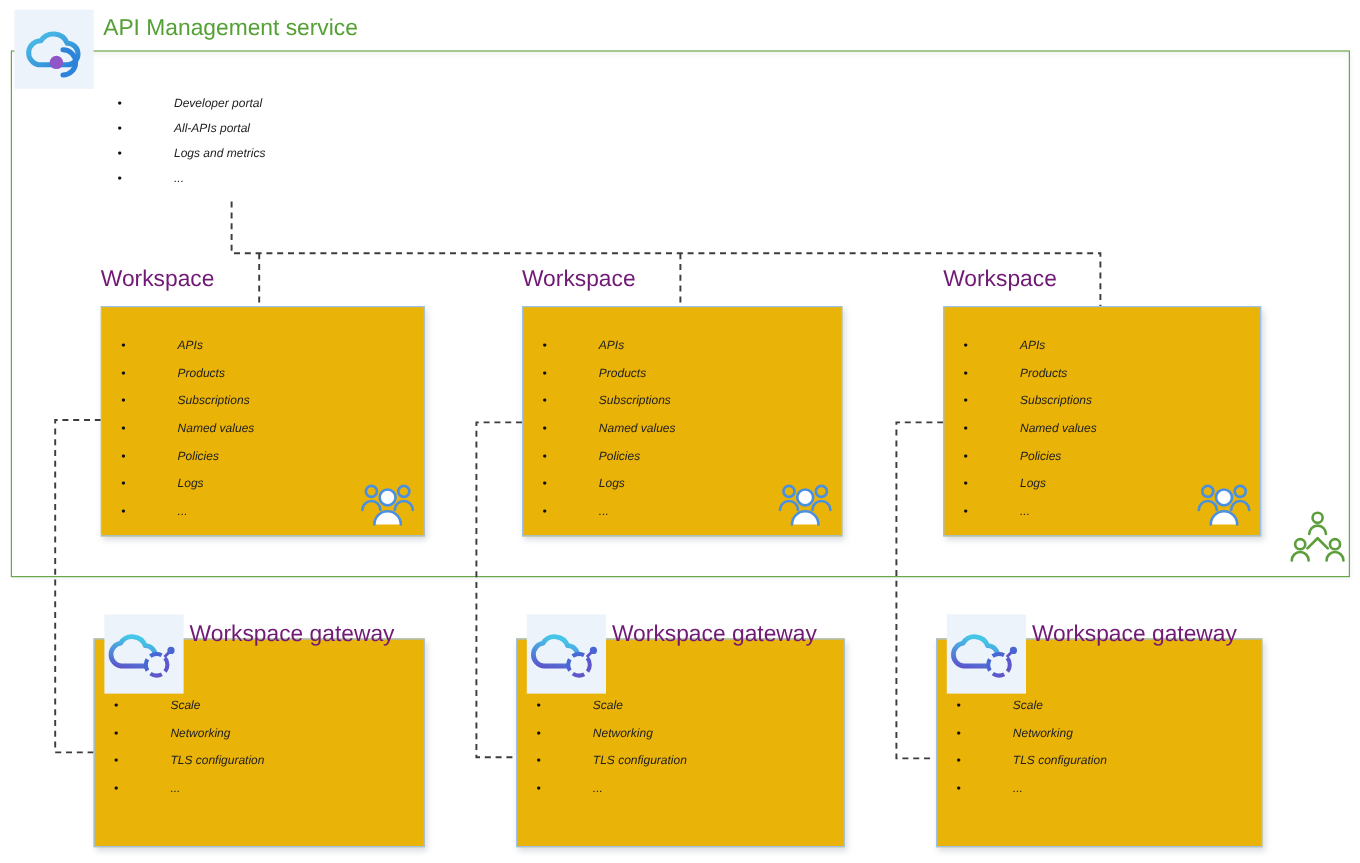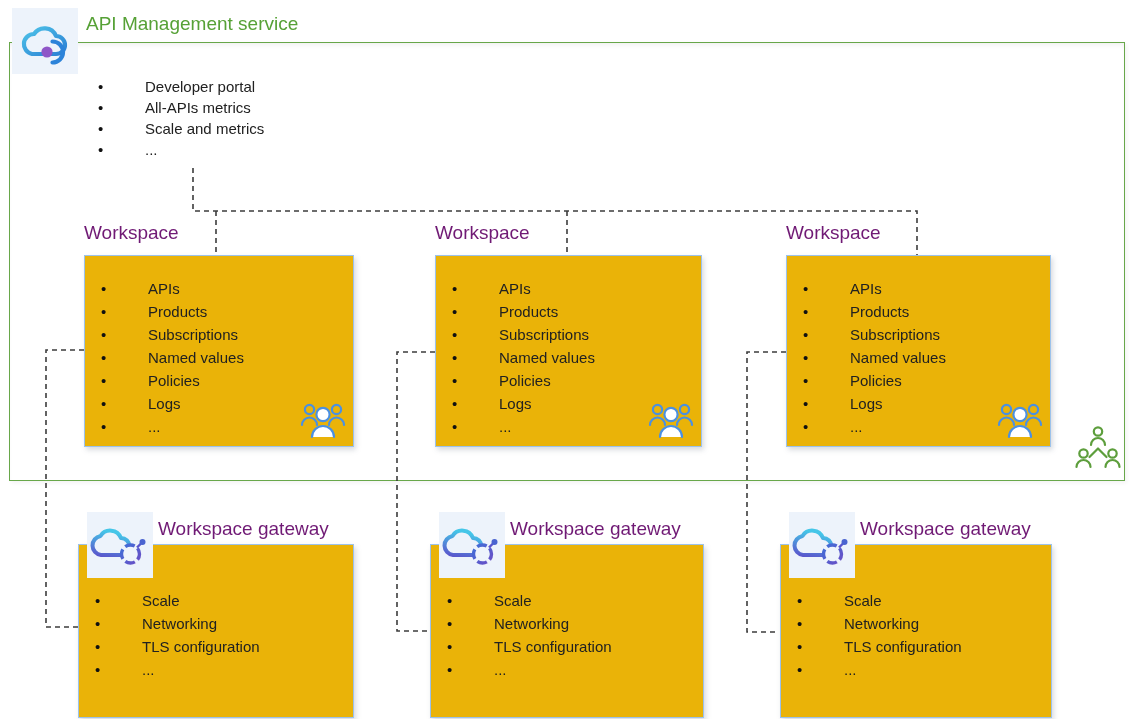--- a/index.html
+++ b/index.html
@@ -10,30 +10,30 @@
   svg.connectors{position:absolute;left:0;top:0;z-index:1;}
   .green-box{
     position:absolute;left:9px;top:42px;width:1114px;height:437px;
     border:1.4px solid #68a74a;z-index:0;
     box-shadow:inset 0 4px 6px -3px rgba(0,0,0,.08), 2px 2px 4px rgba(0,0,0,.05);
   }
   .icon-sq{position:absolute;width:66px;height:66px;background:#edf3fb;z-index:3;}
   .title{position:absolute;font-size:19px;line-height:26px;white-space:nowrap;z-index:3;}
   .title.green{color:#56a136;}
   .title.blue{color:#701a75;}
-  .bullet-list{margin:0;padding:0;list-style:none;font-size:15px;}
+  .bullet-list{margin:0;padding:0;list-style:none;font-size:10px;font-style:italic;}
   .bullet-list li{position:relative;padding-left:63px;}
   .bullet-list li::before{content:"\2022";position:absolute;left:16px;color:#111;}
   .service-list{position:absolute;left:82px;top:76px;line-height:21px;z-index:2;}
   .ws-box,.gw-box{
     position:absolute;background:#eab308;border:1.4px solid #9cc2eb;z-index:2;
     box-shadow:2px 3px 5px rgba(120,130,145,.28);
   }
   .ws-box{top:255px;height:190px;}
-  .gw-box{top:544px;height:172px;}
+  .gw-box{top:532px;height:172px;}
   .ws-box .bullet-list{padding-top:21px;line-height:23px;}
   .gw-box .bullet-list{padding-top:44px;line-height:23px;}
   .people{position:absolute;right:7px;bottom:4px;width:46px;height:46px;}
   .org-icon{position:absolute;left:1075px;top:424px;width:46px;height:46px;z-index:2;}
   .hidden-defs{position:absolute;width:0;height:0;overflow:hidden;}
 </style>
 </head>
 <body>
 
 <div class="canvas">
@@ -107,22 +107,22 @@
 
   <div class="icon-sq" style="left:12px;top:8px;">
     <svg width="66" height="66">
         <use href="#sym-apim"></use>
       </svg>
   </div>
   <div class="title green" style="left:86px;top:11px;">API Management service</div>
 
   <ul class="bullet-list service-list" style="width:320px;">
       <li>Developer portal</li>
-      <li>All-APIs metrics</li>
-      <li>Scale and metrics</li>
+      <li>All-APIs portal</li>
+      <li>Logs and metrics</li>
       <li>...</li>
     </ul>
 
   <div class="title blue" style="left:84px;top:220px;">Workspace</div>
   <div class="ws-box" style="left:84px;width:268px;">
     <ul class="bullet-list">
         <li>APIs</li>
         <li>Products</li>
         <li>Subscriptions</li>
         <li>Named values</li>

